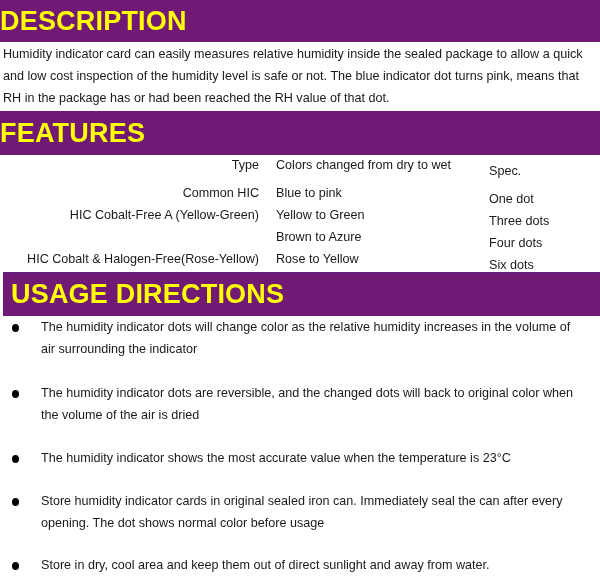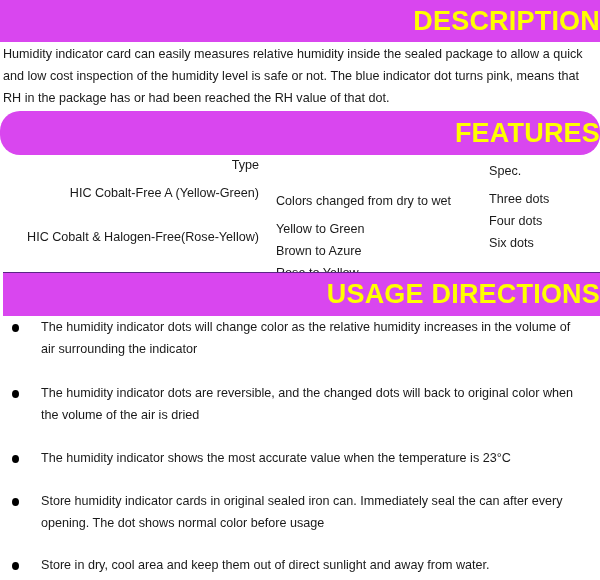--- a/index.html
+++ b/index.html
@@ -3,42 +3,42 @@
   <meta charset="utf-8">
   <style>
     * { box-sizing: border-box; margin: 0; padding: 0; }
     html, body {
       width: 600px; height: 580px; background: #ffffff; overflow: hidden;
       font-family: "Liberation Sans", "DejaVu Sans", sans-serif;
       color: #1a1a1a;
     }
     .page { position: relative; width: 600px; height: 580px; }
     .banner {
-      position: absolute; background: #d946ef;
-      display: flex; align-items: center; justify-content: flex-end;
+      position: absolute; background: #701a75;
+      display: flex; align-items: center; justify-content: flex-start;
     }
     .banner span {
       color: #ffff00; font-weight: bold; font-size: 27px;
       letter-spacing: 0.2px; font-family: "Liberation Sans", "DejaVu Sans", sans-serif;
     }
     #desc-banner { left: 0; top: 0; width: 600px; height: 42px; }
-    #feat-banner { left: 0; top: 111px; width: 600px; height: 44px; border-radius: 20px; }
+    #feat-banner { left: 0; top: 111px; width: 600px; height: 44px; }
     #usage-banner { left: 3px; top: 272px; width: 597px; height: 44px; border-top: 1px solid #5a2585; padding-left: 8px; }
     .desc-text {
       position: absolute; left: 3px; top: 43px; width: 596px;
       font-size: 12.6px; line-height: 22px;
     }
     .feat-table {
       position: absolute; left: 0; top: 156px; width: 600px;
       font-size: 12.6px;
     }
     .feat-row { position: relative; height: 22px; }
     .feat-row.header { height: 28px; }
     .feat-row .c1 { position: absolute; right: 341px; top: 2px; text-align: right; white-space: nowrap; }
-    .feat-row .c2 { position: absolute; left: 276px; top: 2px; white-space: nowrap; margin-top: 36px; }
+    .feat-row .c2 { position: absolute; left: 276px; top: 2px; white-space: nowrap; }
     .feat-row .c3 { position: absolute; left: 489px; top: 8px; white-space: nowrap; }
     .usage-list { position: absolute; left: 0; top: 316px; width: 600px; font-size: 12.6px; }
     .usage-item { position: absolute; left: 0; width: 600px; }
     .bullet {
       position: absolute; left: 12px; width: 7px; height: 8px;
       background: #000; border-radius: 50%;
     }
     .usage-text { position: absolute; left: 41px; width: 540px; line-height: 22px; }
   </style>
 </head>
@@ -53,20 +53,25 @@
 
   <div class="banner" id="feat-banner">
     <span>FEATURES</span>
   </div>
 
   <div class="feat-table">
     <div class="feat-row header">
       <span class="c1">Type</span>
       <span class="c2">Colors changed from dry to wet</span>
       <span class="c3">Spec.</span>
+    </div>
+    <div class="feat-row">
+      <span class="c1">Common HIC</span>
+      <span class="c2">Blue to pink</span>
+      <span class="c3">One dot</span>
     </div>
     <div class="feat-row">
       <span class="c1">HIC Cobalt-Free  A (Yellow-Green)</span>
       <span class="c2">Yellow to Green</span>
       <span class="c3">Three dots</span>
     </div>
     <div class="feat-row">
       <span class="c2">Brown to Azure</span>
       <span class="c3">Four dots</span>
     </div>

